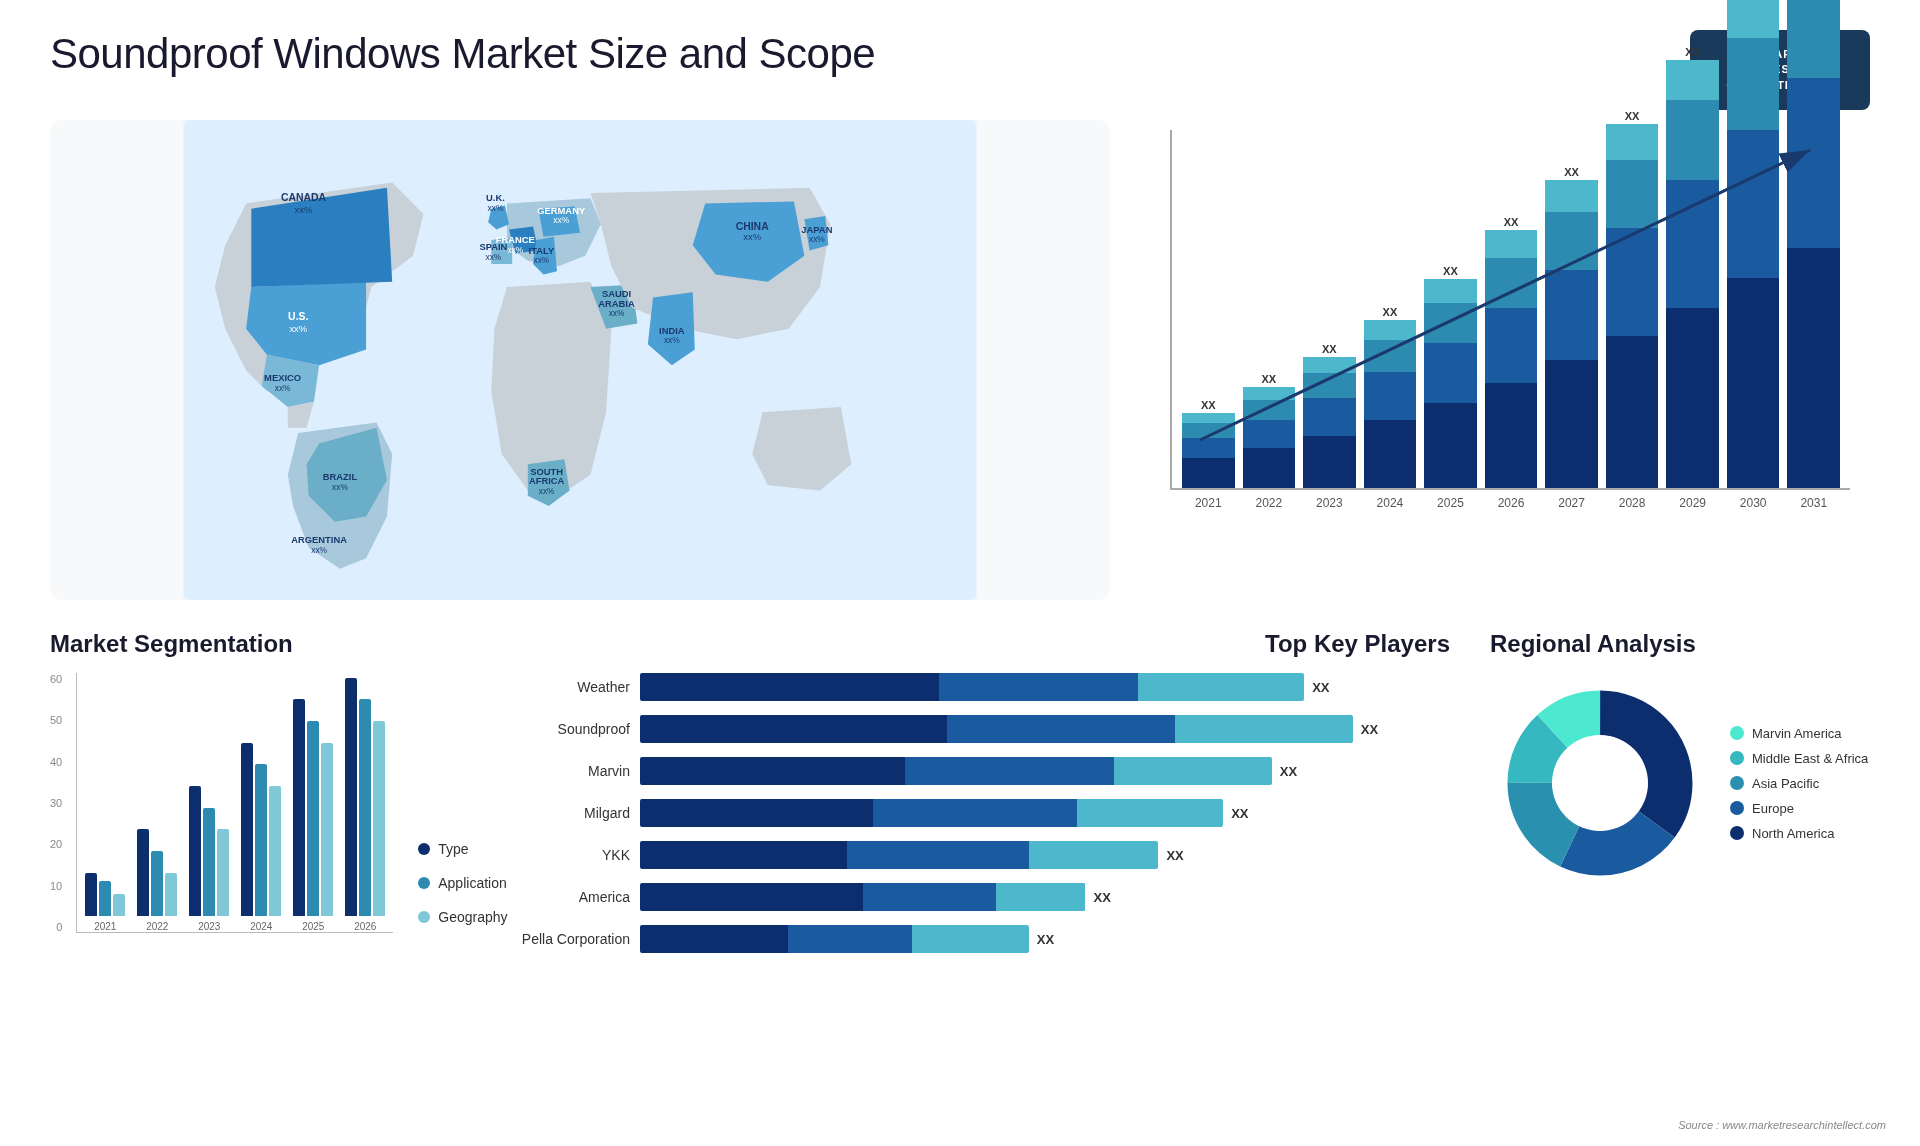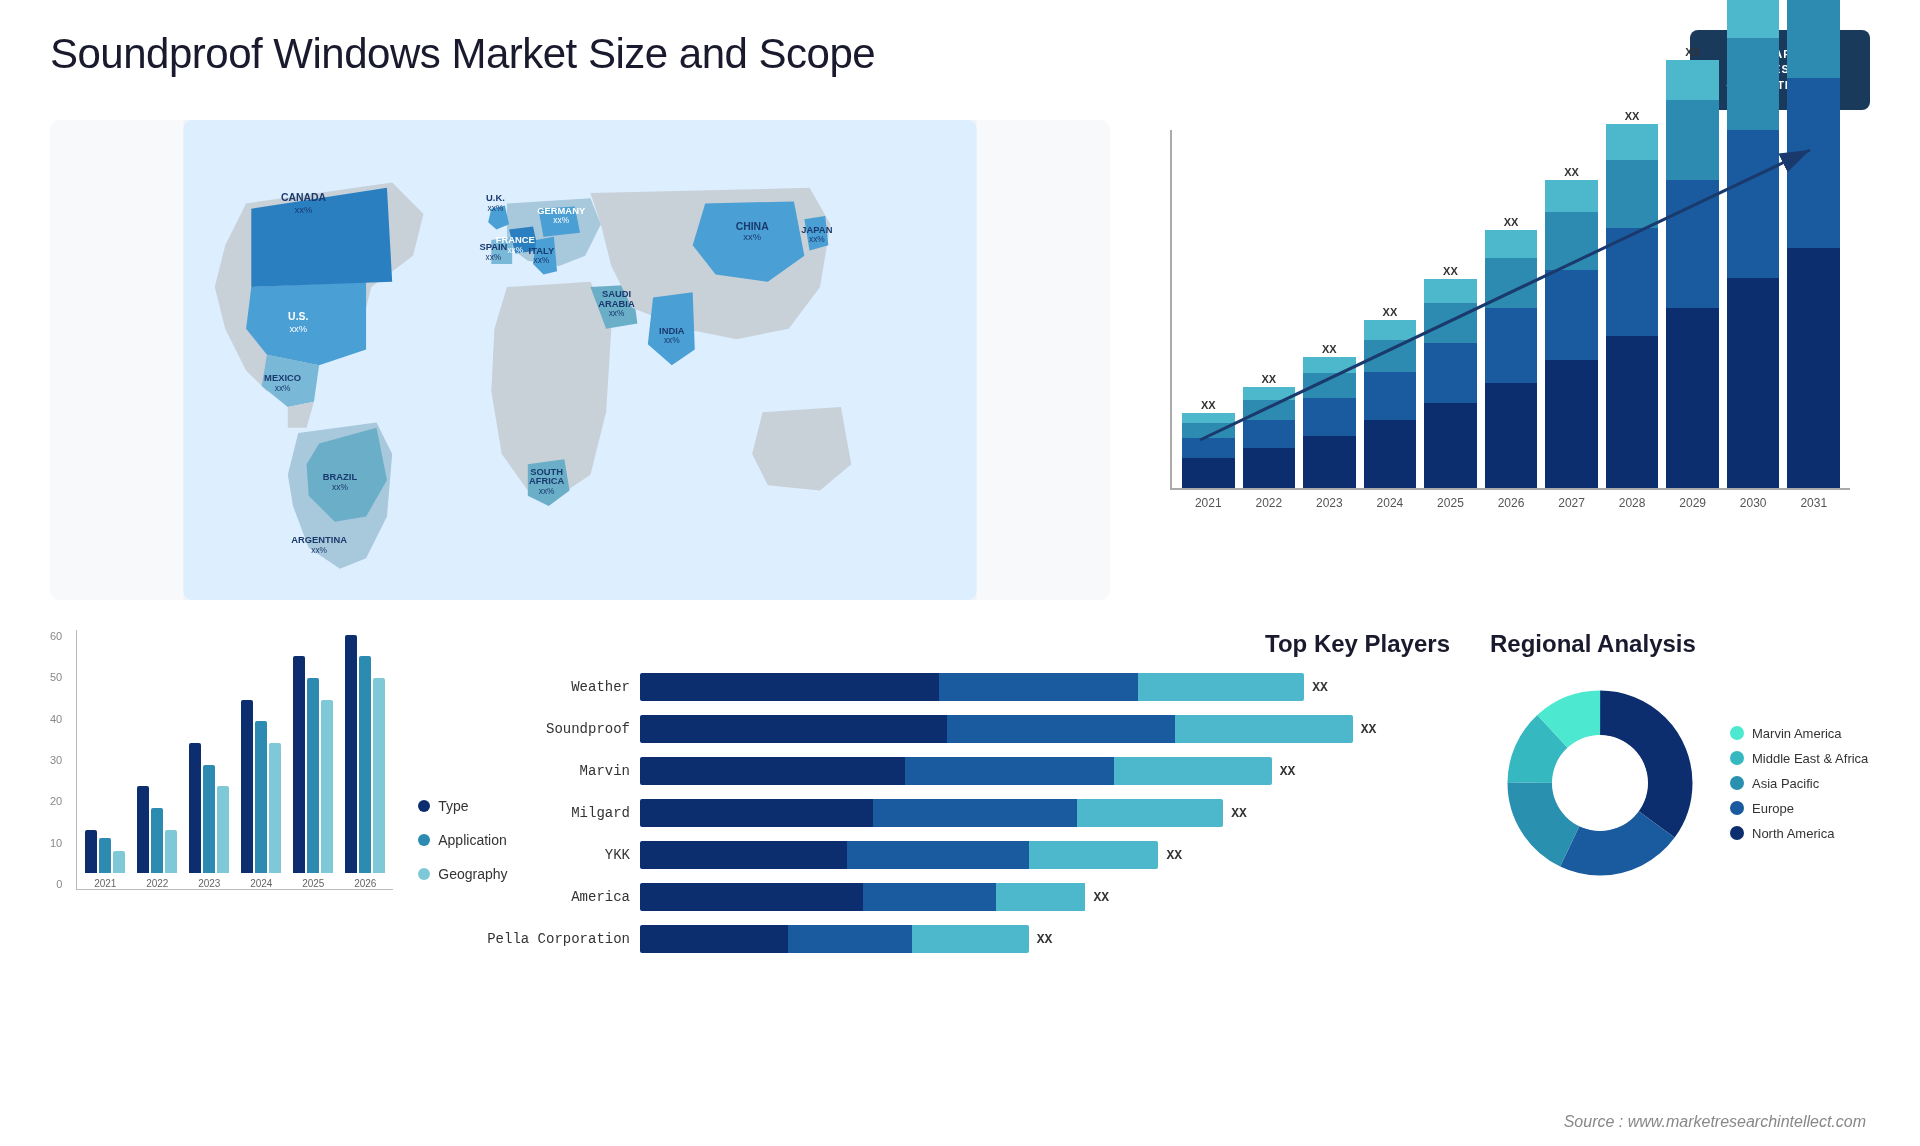--- a/index.html
+++ b/index.html
@@ -115,21 +115,20 @@
       height: 12px;
       border-radius: 50%;
     }
 
     
     .players-container {
       flex: 1;
     }
     .players-chart {
       margin-top: 10px;
-      font-family: Liberation Mono, monospace;
     }
     .player-row {
       display: flex;
       align-items: center;
       margin-bottom: 14px;
       gap: 10px;
     }
     .player-name {
       width: 160px;
       font-size: 14px;
@@ -448,20 +447,21 @@
           <span style="flex:1;text-align:center;font-size:12px;color:#555;">2030</span>
           <span style="flex:1;text-align:center;font-size:12px;color:#555;">2031</span>
         </div>
       </div>
     </div>
   </div>
 
   <div class="bottom-section">
 
     <div class="segmentation-container">
+      <h2 class="section-title">Market Segmentation</h2>
       <div style="display:flex;gap:10px;align-items:flex-end;">
 
         <div style="display:flex;flex-direction:column;justify-content:space-between;height:260px;padding-bottom:0;padding-right:4px;font-size:11px;color:#888;text-align:right;">
           <span>60</span>
           <span>50</span>
           <span>40</span>
           <span>30</span>
           <span>20</span>
           <span>10</span>
           <span>0</span>
@@ -671,13 +671,13 @@
             <div class="regional-legend-dot" style="background:#0d2e6e;"></div>
             <span>North America</span>
           </div>
         </div>
       </div>
     </div>
 
   </div>
 </div>
 
-<div style="position:absolute;bottom:15px;right:54px;font-size:16px;color:#888;font-style:italic;">Source : www.marketresearchintellect.com</div>
+<div style="position:absolute;bottom:15px;right:34px;font-size:11px;color:#888;font-style:italic;">Source : www.marketresearchintellect.com</div>
 
 </body></html>

